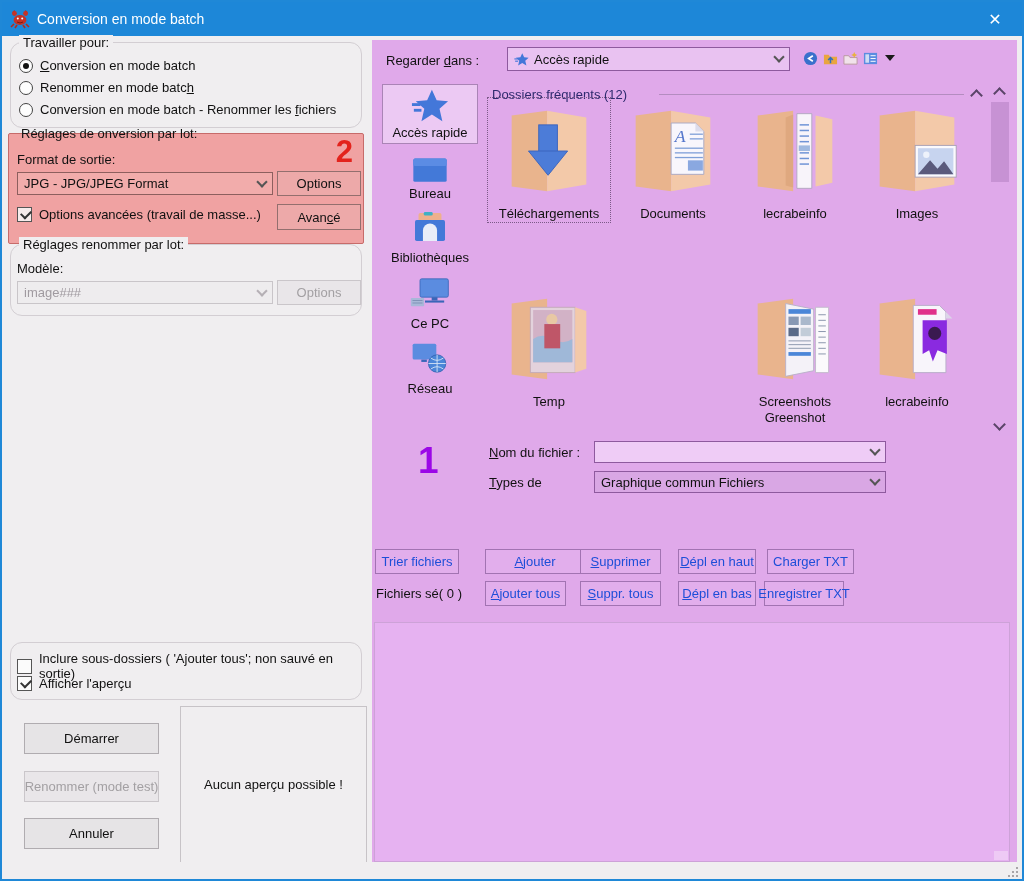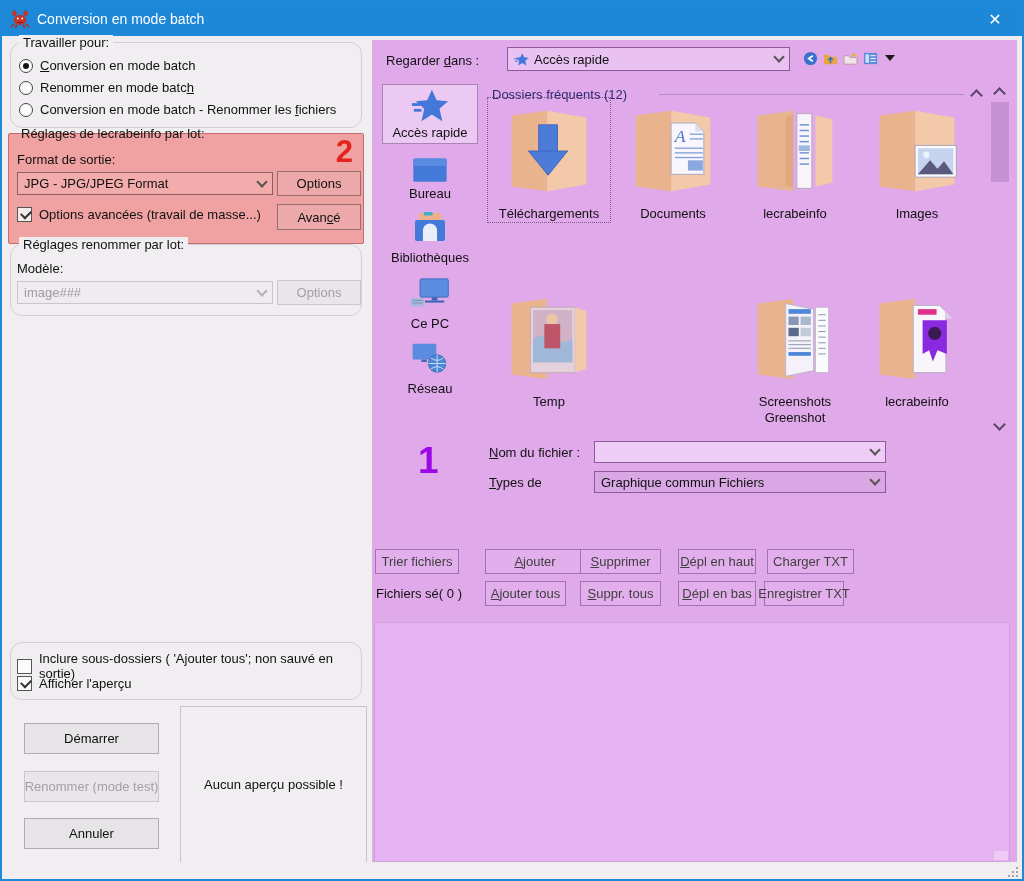--- a/index.html
+++ b/index.html
@@ -51,21 +51,21 @@
   .sec-green .btn { background:#abe3a5; border-color:#729f71; }
   .dest-input { position:absolute; left:8px; top:22px; width:340px; height:23px; background:#d3efcd;
                 border:1px solid #6b7d6a; font:inherit; padding:0 5px; color:#111; }
 
   
   .preview-box { position:absolute; left:178px; top:704px; width:187px; height:157px;
                  background:#f0eef0; border:1px solid #c7c3c7; display:flex; align-items:center; justify-content:center; }
 
   
   .rpanel { position:absolute; left:370px; top:38px; width:645px; height:824px; background:#e0a9ea; }
-  .rpanel .btn { background:#e2aeec; border-color:#a273b2; color:#404040; }
+  .rpanel .btn { background:#e2aeec; border-color:#a273b2; color:#1d4ed8; }
   .rpanel .combo { border-color:#8e5a9e; }
   .combo-look { left:135px; top:7px; width:283px; height:24px; background:#e9c2f1; gap:5px; }
   .combo-name { left:222px; top:401px; width:292px; height:22px; background:#efccf6; }
   .combo-type { left:222px; top:431px; width:292px; height:22px; background:#d9a7e4; }
 
   .toolbar { position:absolute; left:430px; top:10px; display:flex; align-items:center; gap:4px; }
   .tb-icon { width:16px; height:16px; display:flex; align-items:center; justify-content:center; }
 
   .sidebar-label { position:absolute; width:116px; text-align:center; white-space:nowrap; }
   .qa-tile { position:absolute; left:10px; top:44px; width:96px; height:60px; background:#ecc9f3;
@@ -128,21 +128,21 @@
       <span class="radio"></span>
       <span>Renommer en mode batc<u>h</u></span>
     </div>
     <div class="row" style="left:8px; top:59px;">
       <span class="radio"></span>
       <span>Conversion en mode batch - Renommer les <u>f</u>ichiers</span>
     </div>
   </div>
 
   <div class="sec-red">
-    <span class="grp-title">Réglages de lecrabeinfo par lot:</span>
+    <span class="grp-title">Réglages de onversion par lot:</span>
     <span class="annot" style="right:10px; top:2px; font-size:31px; color:#e3231c;">2</span>
     <span class="lbl" style="left:8px; top:18px;">Format de sortie:</span>
     <div class="combo" style="left:8px; top:38px; width:256px; height:23px;">
       <span>JPG - JPG/JPEG Format</span>
       <span class="chev"></span>
     </div>
     <div class="btn" style="left:268px; top:37px; width:84px; height:25px;">
       <span>Options</span>
     </div>
     <div class="row" style="left:8px; top:73px;">

